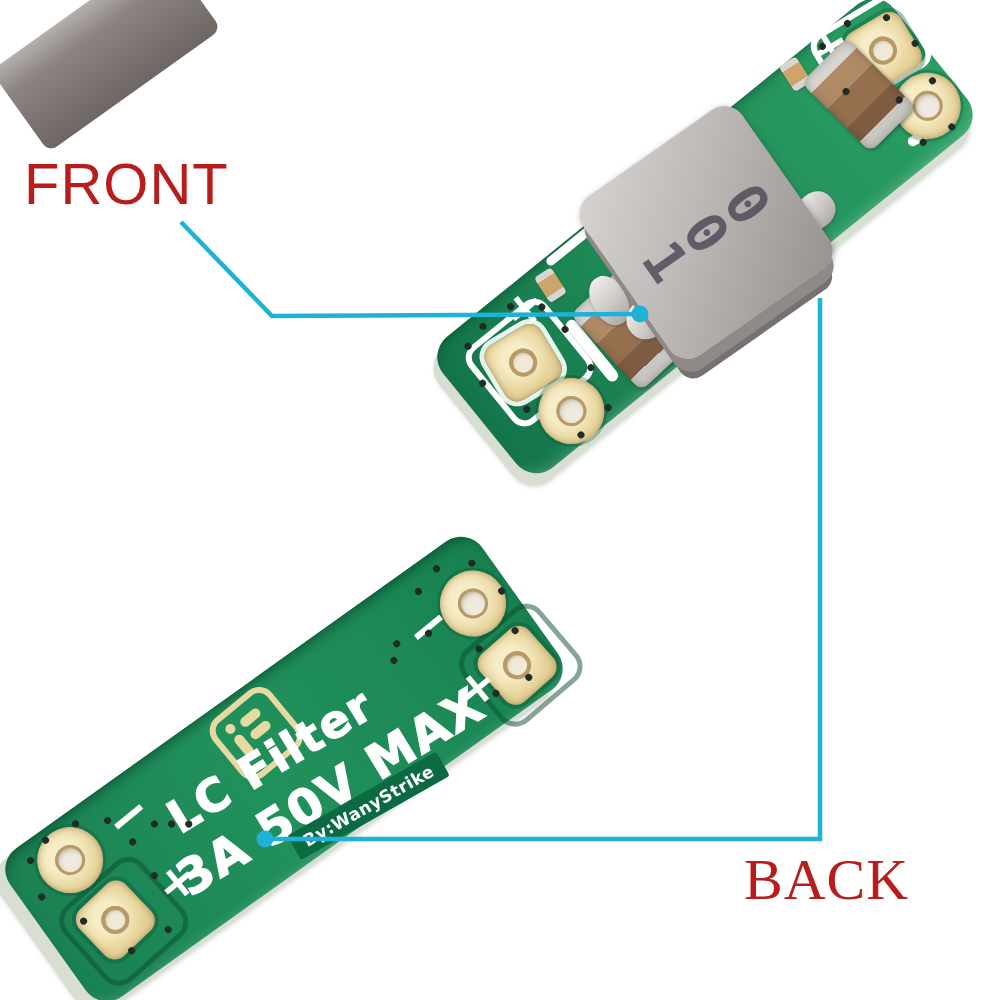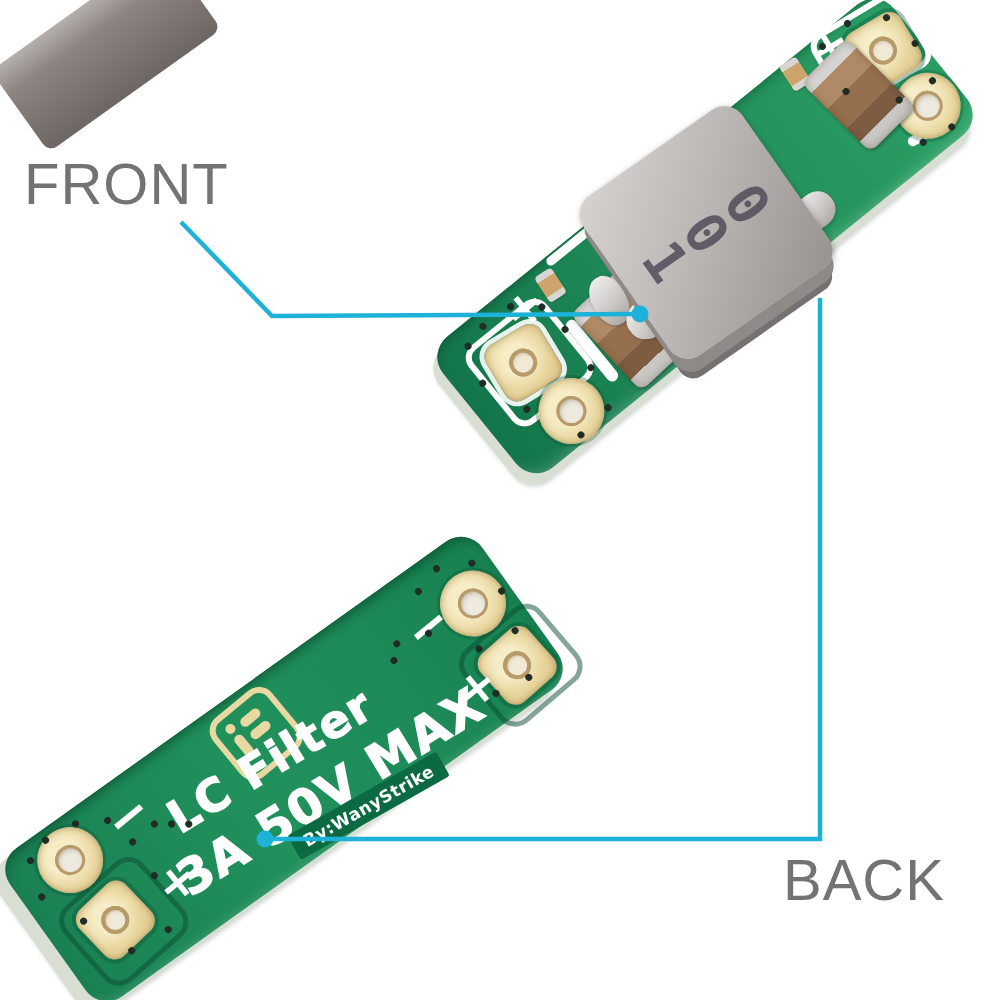--- a/index.html
+++ b/index.html
@@ -1,23 +1,23 @@
 <!DOCTYPE html>
 <html><head>
 <meta charset="utf-8">
 <style>
   html,body{margin:0;padding:0;background:#fff;}
   .stage{position:relative;width:1000px;height:1000px;background:#fff;overflow:hidden;
          font-family:"Liberation Sans",sans-serif;}
 
   
-  .callout-label{position:absolute;font-size:58px;letter-spacing:1px;color:#737373;z-index:11;
+  .callout-label{position:absolute;font-size:58px;letter-spacing:1px;color:#b91c1c;z-index:11;
                  font-family:"Liberation Sans",sans-serif;}
   #label-front{left:24px;top:150px;}
-  #label-back{left:783px;top:846px;}
+  #label-back{left:744px;top:846px;font-family:Liberation Serif, serif;}
   #callout-svg{position:absolute;left:0;top:0;z-index:10;pointer-events:none;color:#1eb2d9;}
 
   
   .board{position:absolute;border-radius:26px;z-index:3;}
   .backing{position:absolute;border-radius:26px;z-index:2;background:#d8dfd2;
            box-shadow:0 3px 4px rgba(120,140,120,.35);}
   #front-board{left:415px;top:152px;width:580px;height:168px;transform:rotate(-39deg);
      background:linear-gradient(90deg,#14754b,#1e8a56 35%,#27985f 80%,#2aa065);
      box-shadow:inset 0 10px 14px -10px rgba(2,48,30,.6), inset 0 -12px 16px -12px rgba(255,255,255,.30);}
   #front-backing{left:411px;top:163px;width:580px;height:168px;transform:rotate(-39deg);}

